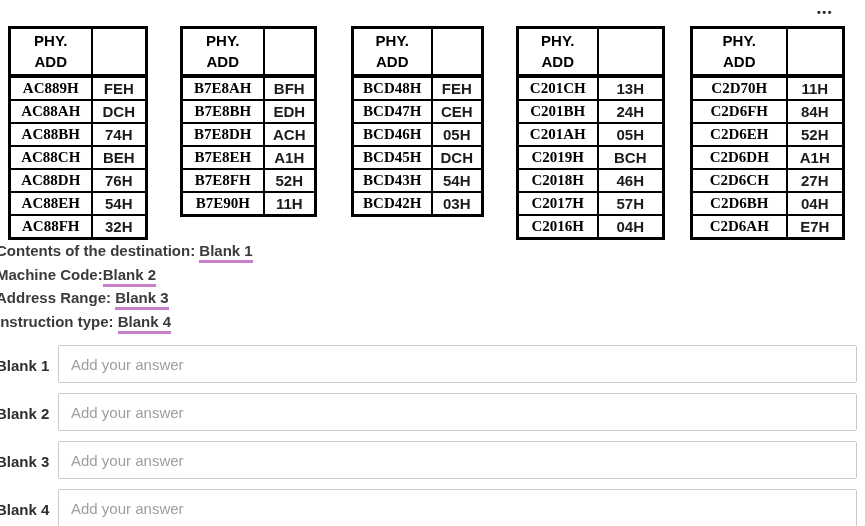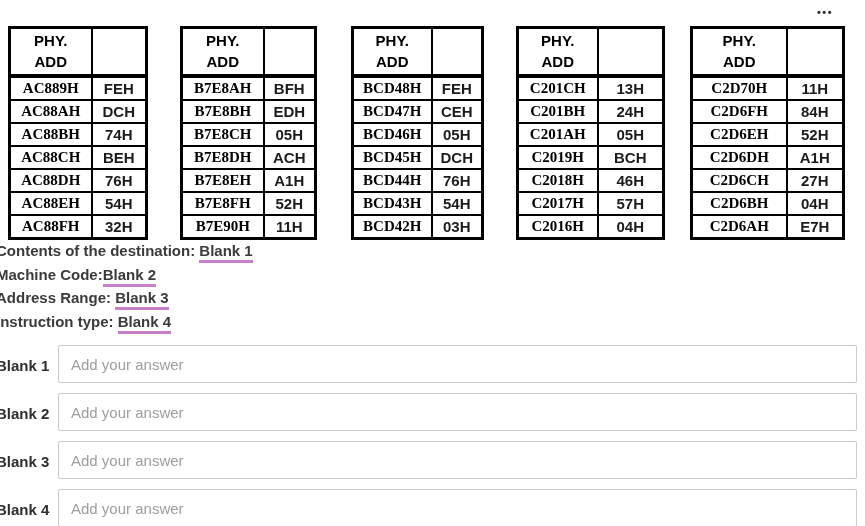--- a/index.html
+++ b/index.html
@@ -149,24 +149,20 @@
     <tbody>
       <tr>
           <td class="addr">B7E8AH</td>
           <td class="val">BFH</td>
         </tr>
       <tr>
           <td class="addr">B7E8BH</td>
           <td class="val">EDH</td>
         </tr>
       <tr>
-          <td class="addr">B7E8CH</td>
-          <td class="val">05H</td>
-        </tr>
-      <tr>
           <td class="addr">B7E8DH</td>
           <td class="val">ACH</td>
         </tr>
       <tr>
           <td class="addr">B7E8EH</td>
           <td class="val">A1H</td>
         </tr>
       <tr>
           <td class="addr">B7E8FH</td>
           <td class="val">52H</td>
@@ -198,24 +194,20 @@
           <td class="addr">BCD47H</td>
           <td class="val">CEH</td>
         </tr>
       <tr>
           <td class="addr">BCD46H</td>
           <td class="val">05H</td>
         </tr>
       <tr>
           <td class="addr">BCD45H</td>
           <td class="val">DCH</td>
-        </tr>
-      <tr>
-          <td class="addr">BCD44H</td>
-          <td class="val">76H</td>
         </tr>
       <tr>
           <td class="addr">BCD43H</td>
           <td class="val">54H</td>
         </tr>
       <tr>
           <td class="addr">BCD42H</td>
           <td class="val">03H</td>
         </tr>
     </tbody>

